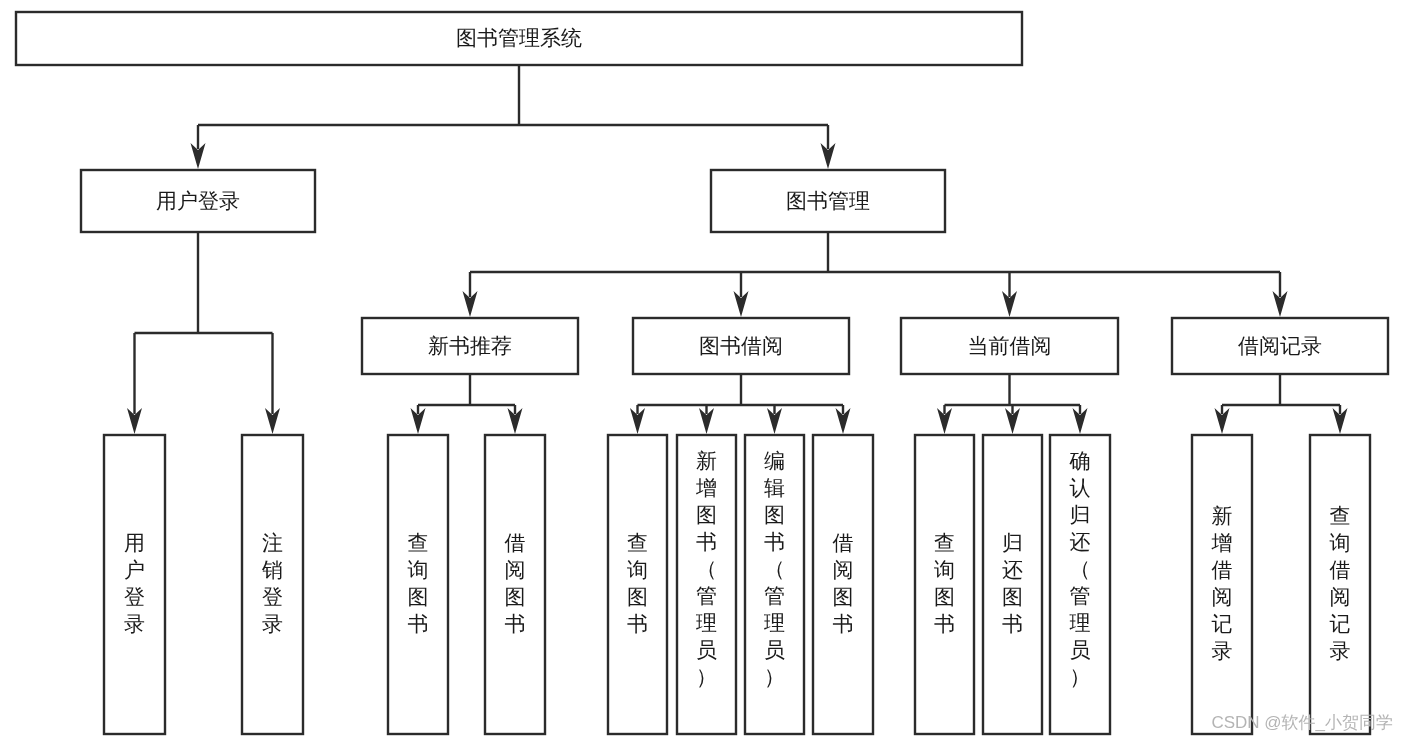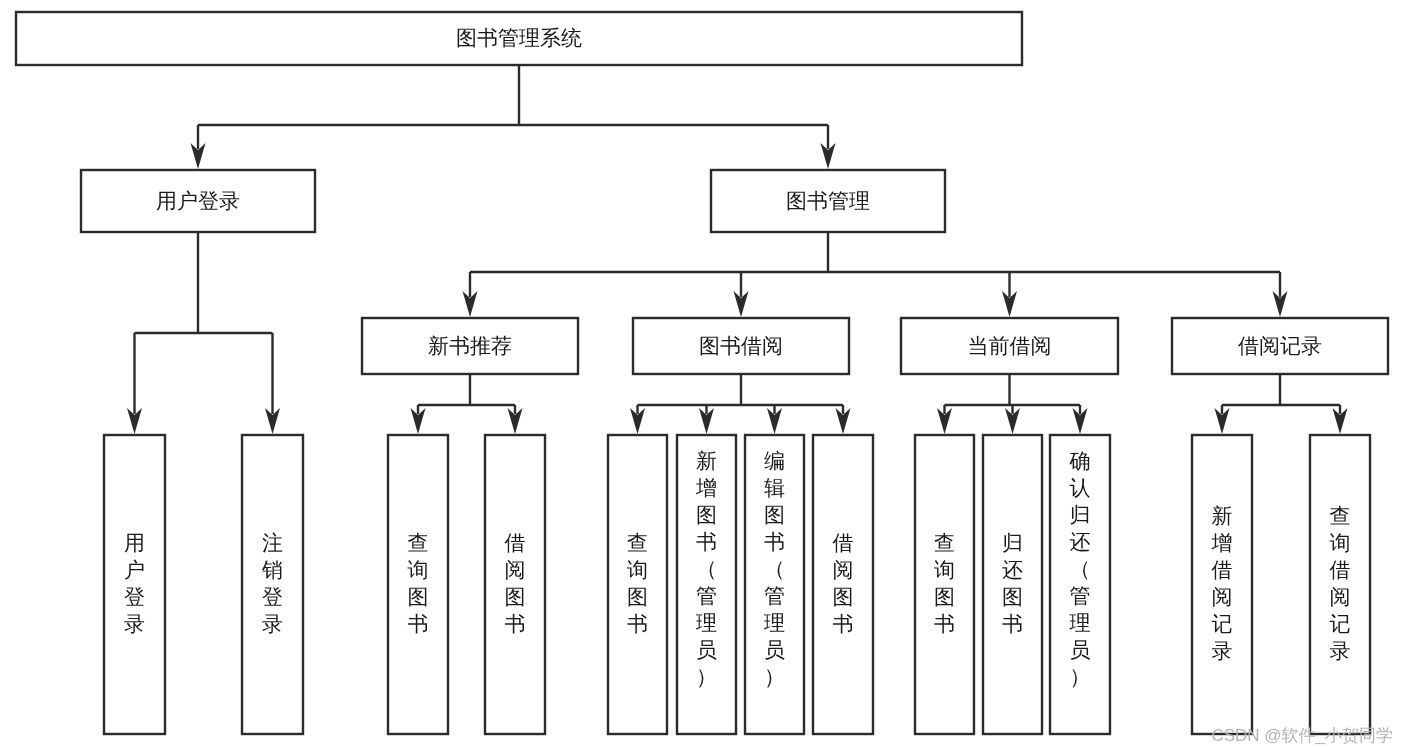--- a/index.html
+++ b/index.html
@@ -42,21 +42,21 @@
   .node-label-h {
     font-family: "Liberation Sans", "DejaVu Sans", sans-serif;
     font-size: 21px;
     fill: #1a1a1a;
     text-anchor: middle;
     dominant-baseline: middle;
   }
   .watermark-text {
     position: absolute;
     right: 12px;
-    bottom: 0;
+    bottom: 13px;
     font-family: "Liberation Sans", "DejaVu Sans", sans-serif;
     font-size: 17px;
     color: #b4b4b4;
     white-space: nowrap;
     pointer-events: none;
   }
 </style>
 </head>
 <body>
 

